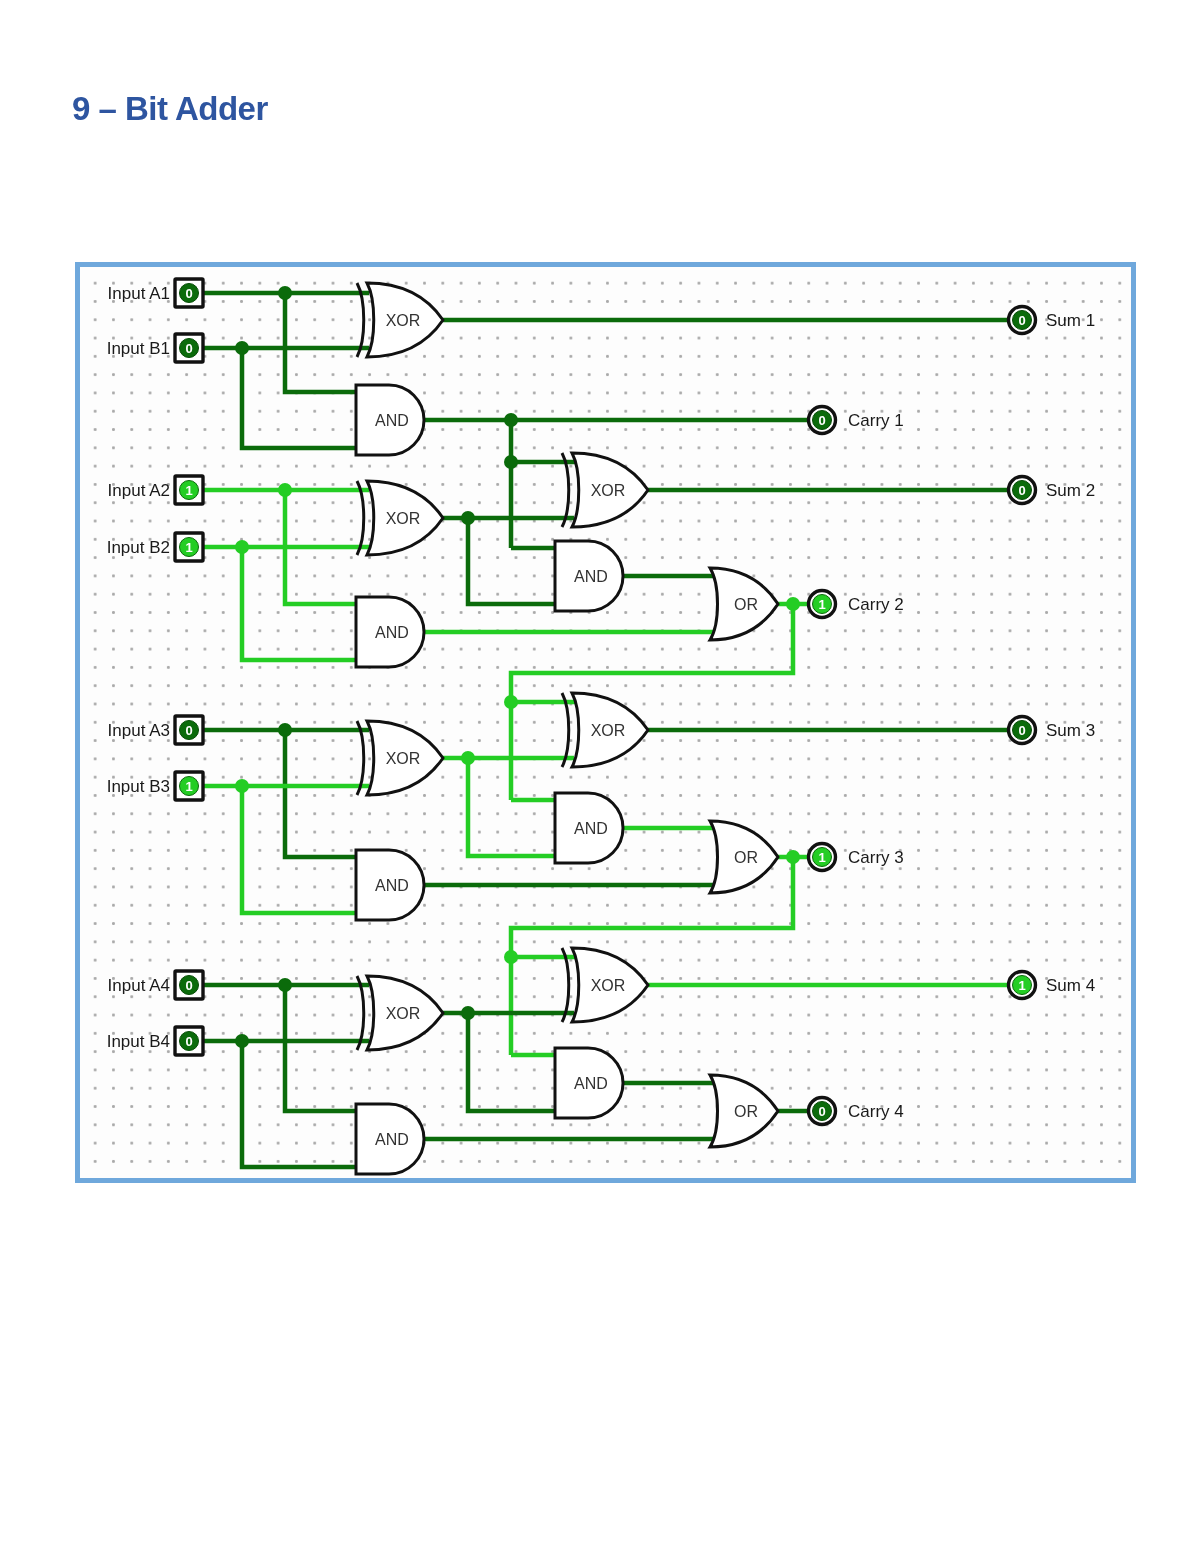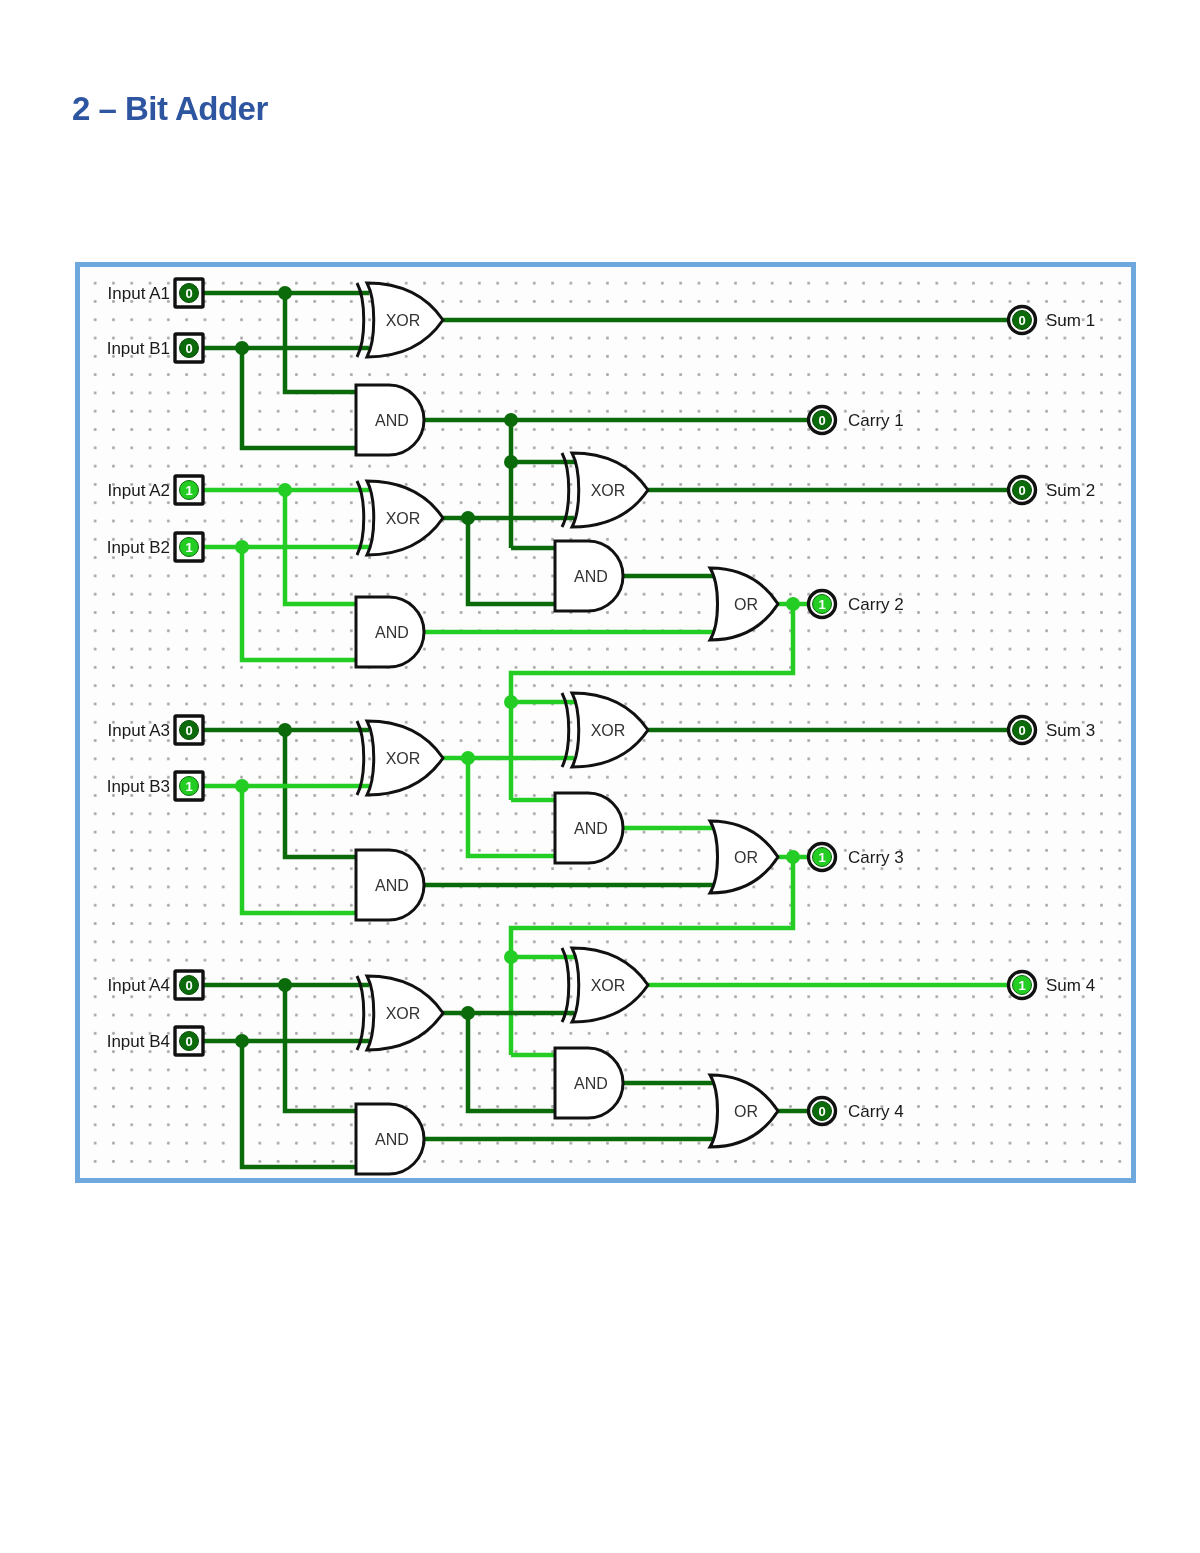--- a/index.html
+++ b/index.html
@@ -32,21 +32,21 @@
   .lbl-end{text-anchor:end;}
   .sw{fill:#ffffff;stroke:#111111;stroke-width:3.4;}
   .ring{fill:#ffffff;stroke:#111111;stroke-width:3.4;}
   .io-fill.on{fill:var(--on,#24cd24);stroke:#0b6b0b;stroke-width:1;}
   .io-fill.off{fill:var(--off,#0b6b0b);stroke:#064d06;stroke-width:1;}
   .io-digit{font-size:13px;font-weight:bold;fill:#ffffff;text-anchor:middle;}
 </style>
 </head>
 <body>
 
-<h1 class="page-title">2 – Bit Adder</h1>
+<h1 class="page-title">9 – Bit Adder</h1>
 
 <div class="canvas">
 <svg width="1051" height="911" viewBox="80 267 1051 911">
   <defs>
     <g id="xor-shape">
       <path class="gate-body" d="M12,-37 C45,-37 71,-25 88,0 C71,25 45,37 12,37 C21,20 21,-20 12,-37 Z"></path>
       <path class="gate-arc" d="M2,-37 C11,-20 11,20 2,37"></path>
     </g>
     <g id="and-shape">
       <path class="gate-body" d="M0,-35 L33,-35 A35,35 0 0 1 33,35 L0,35 Z"></path>

